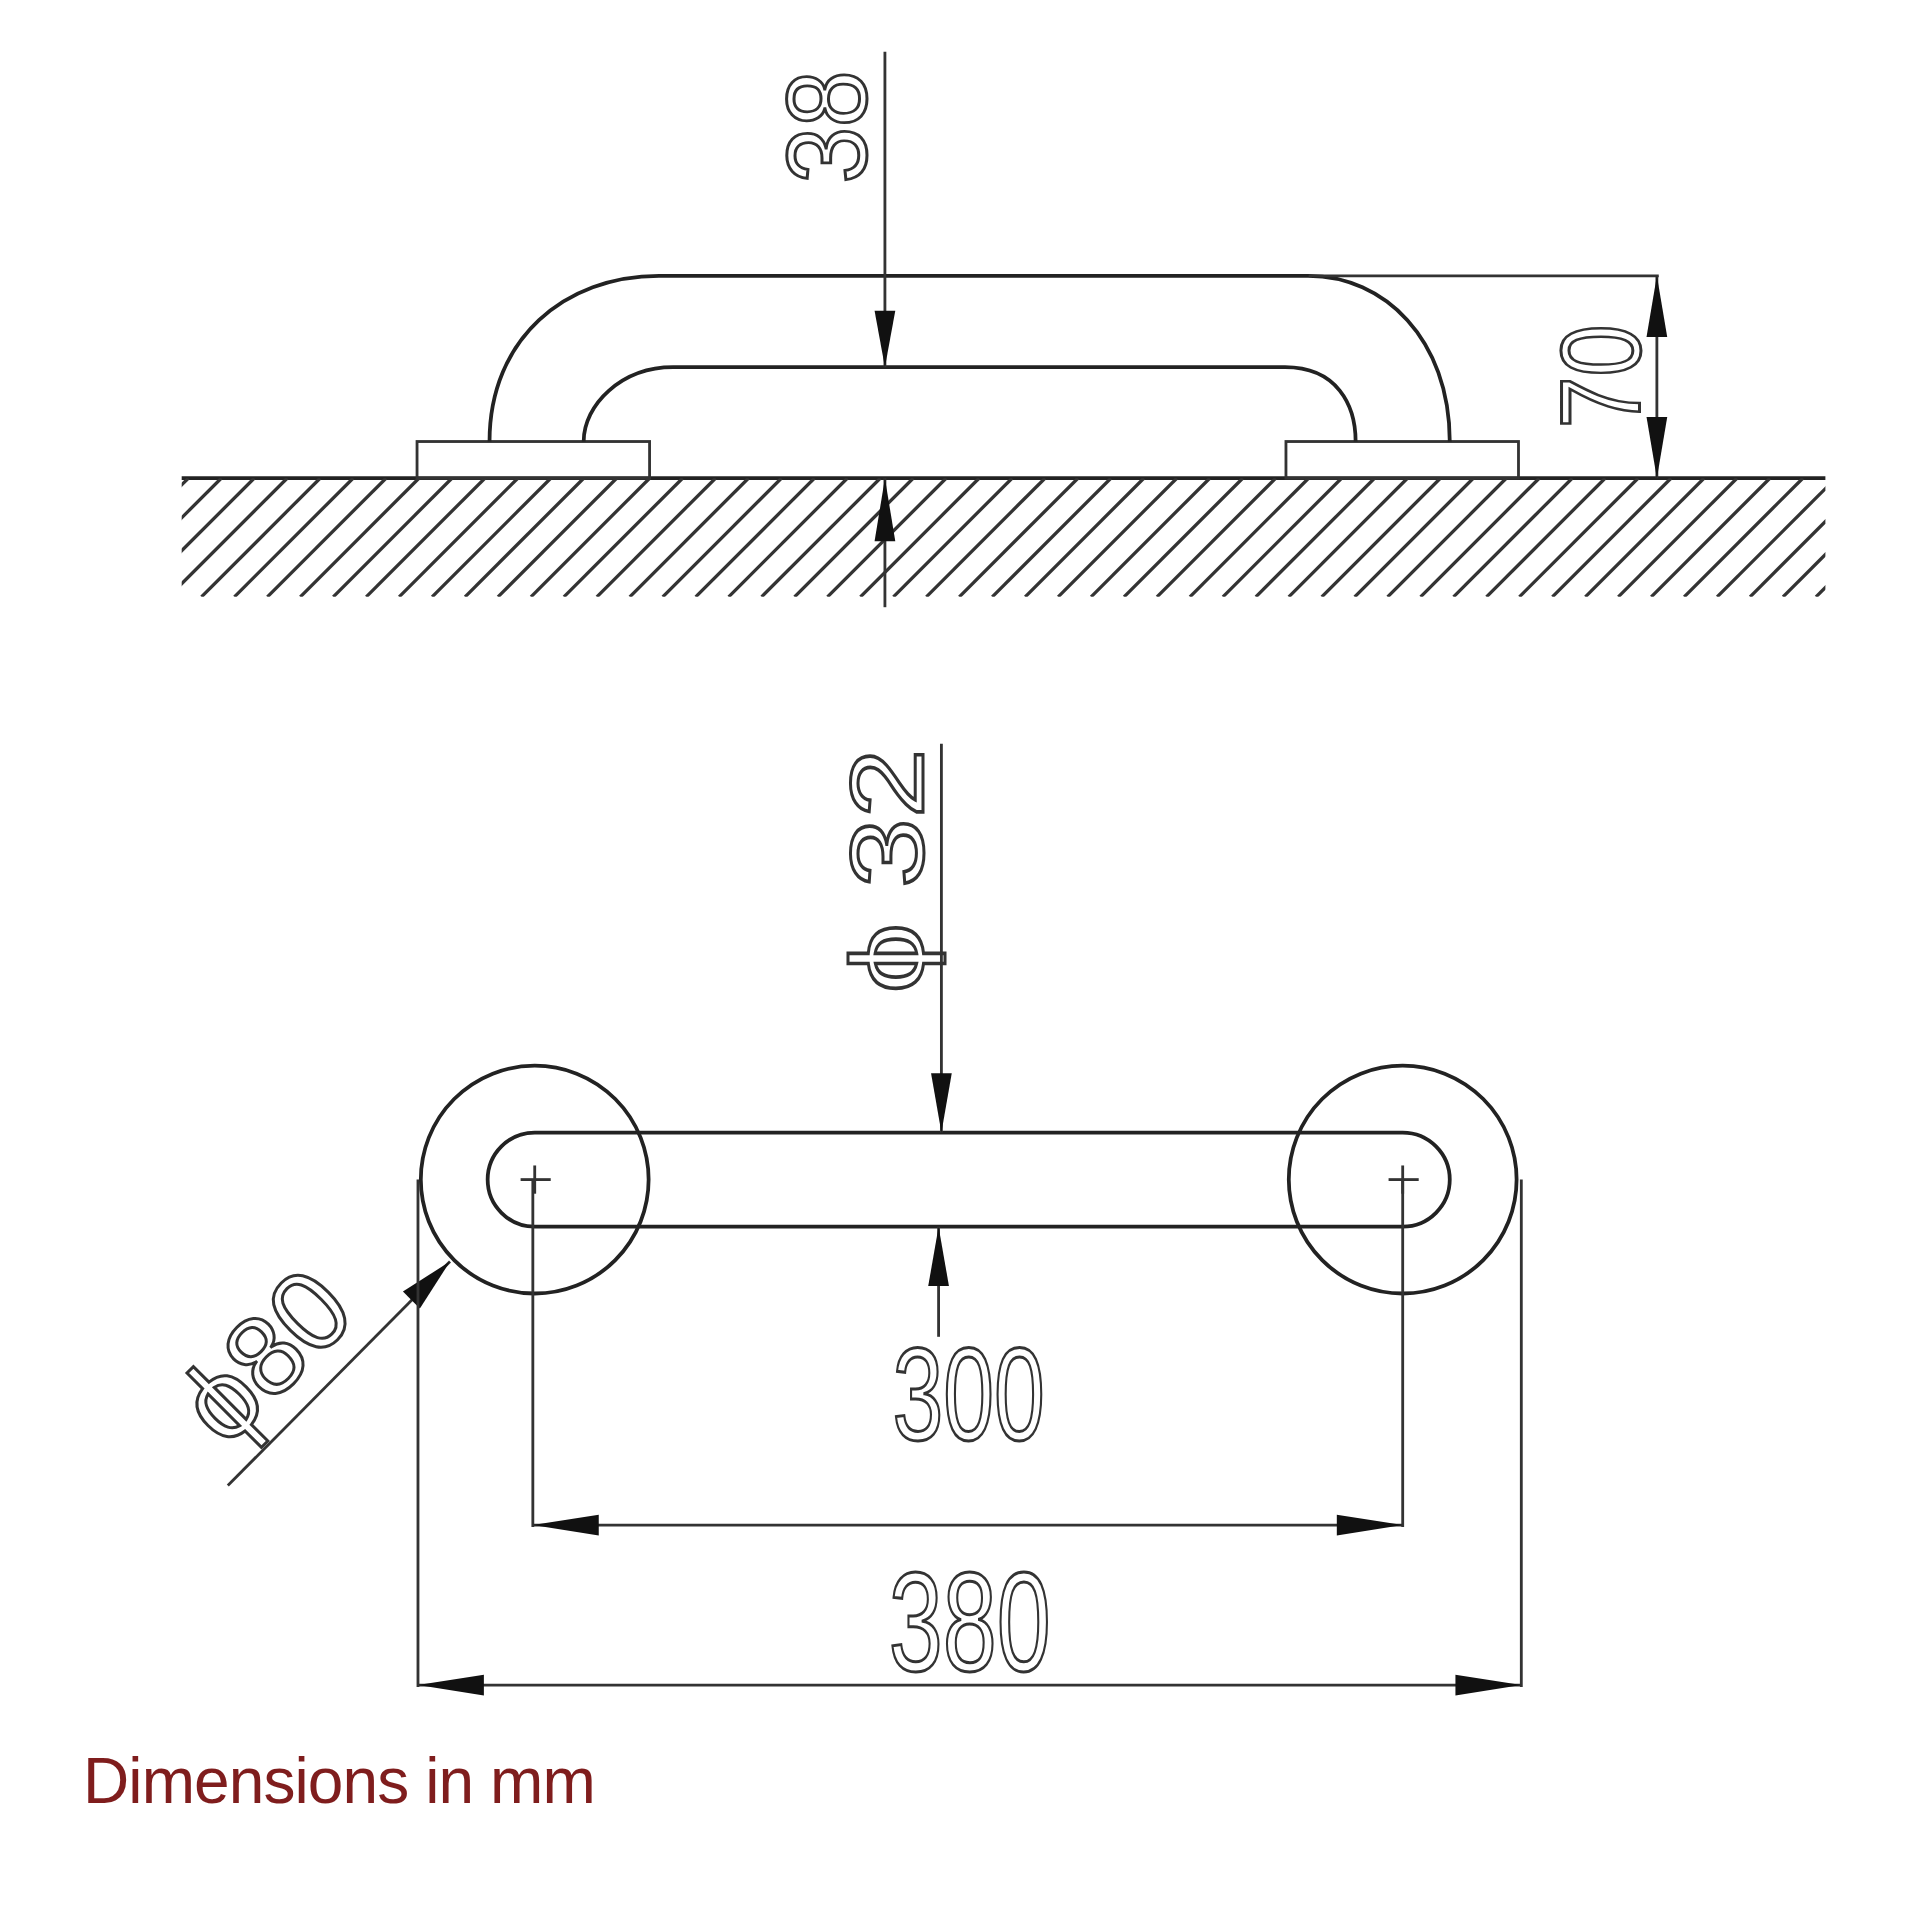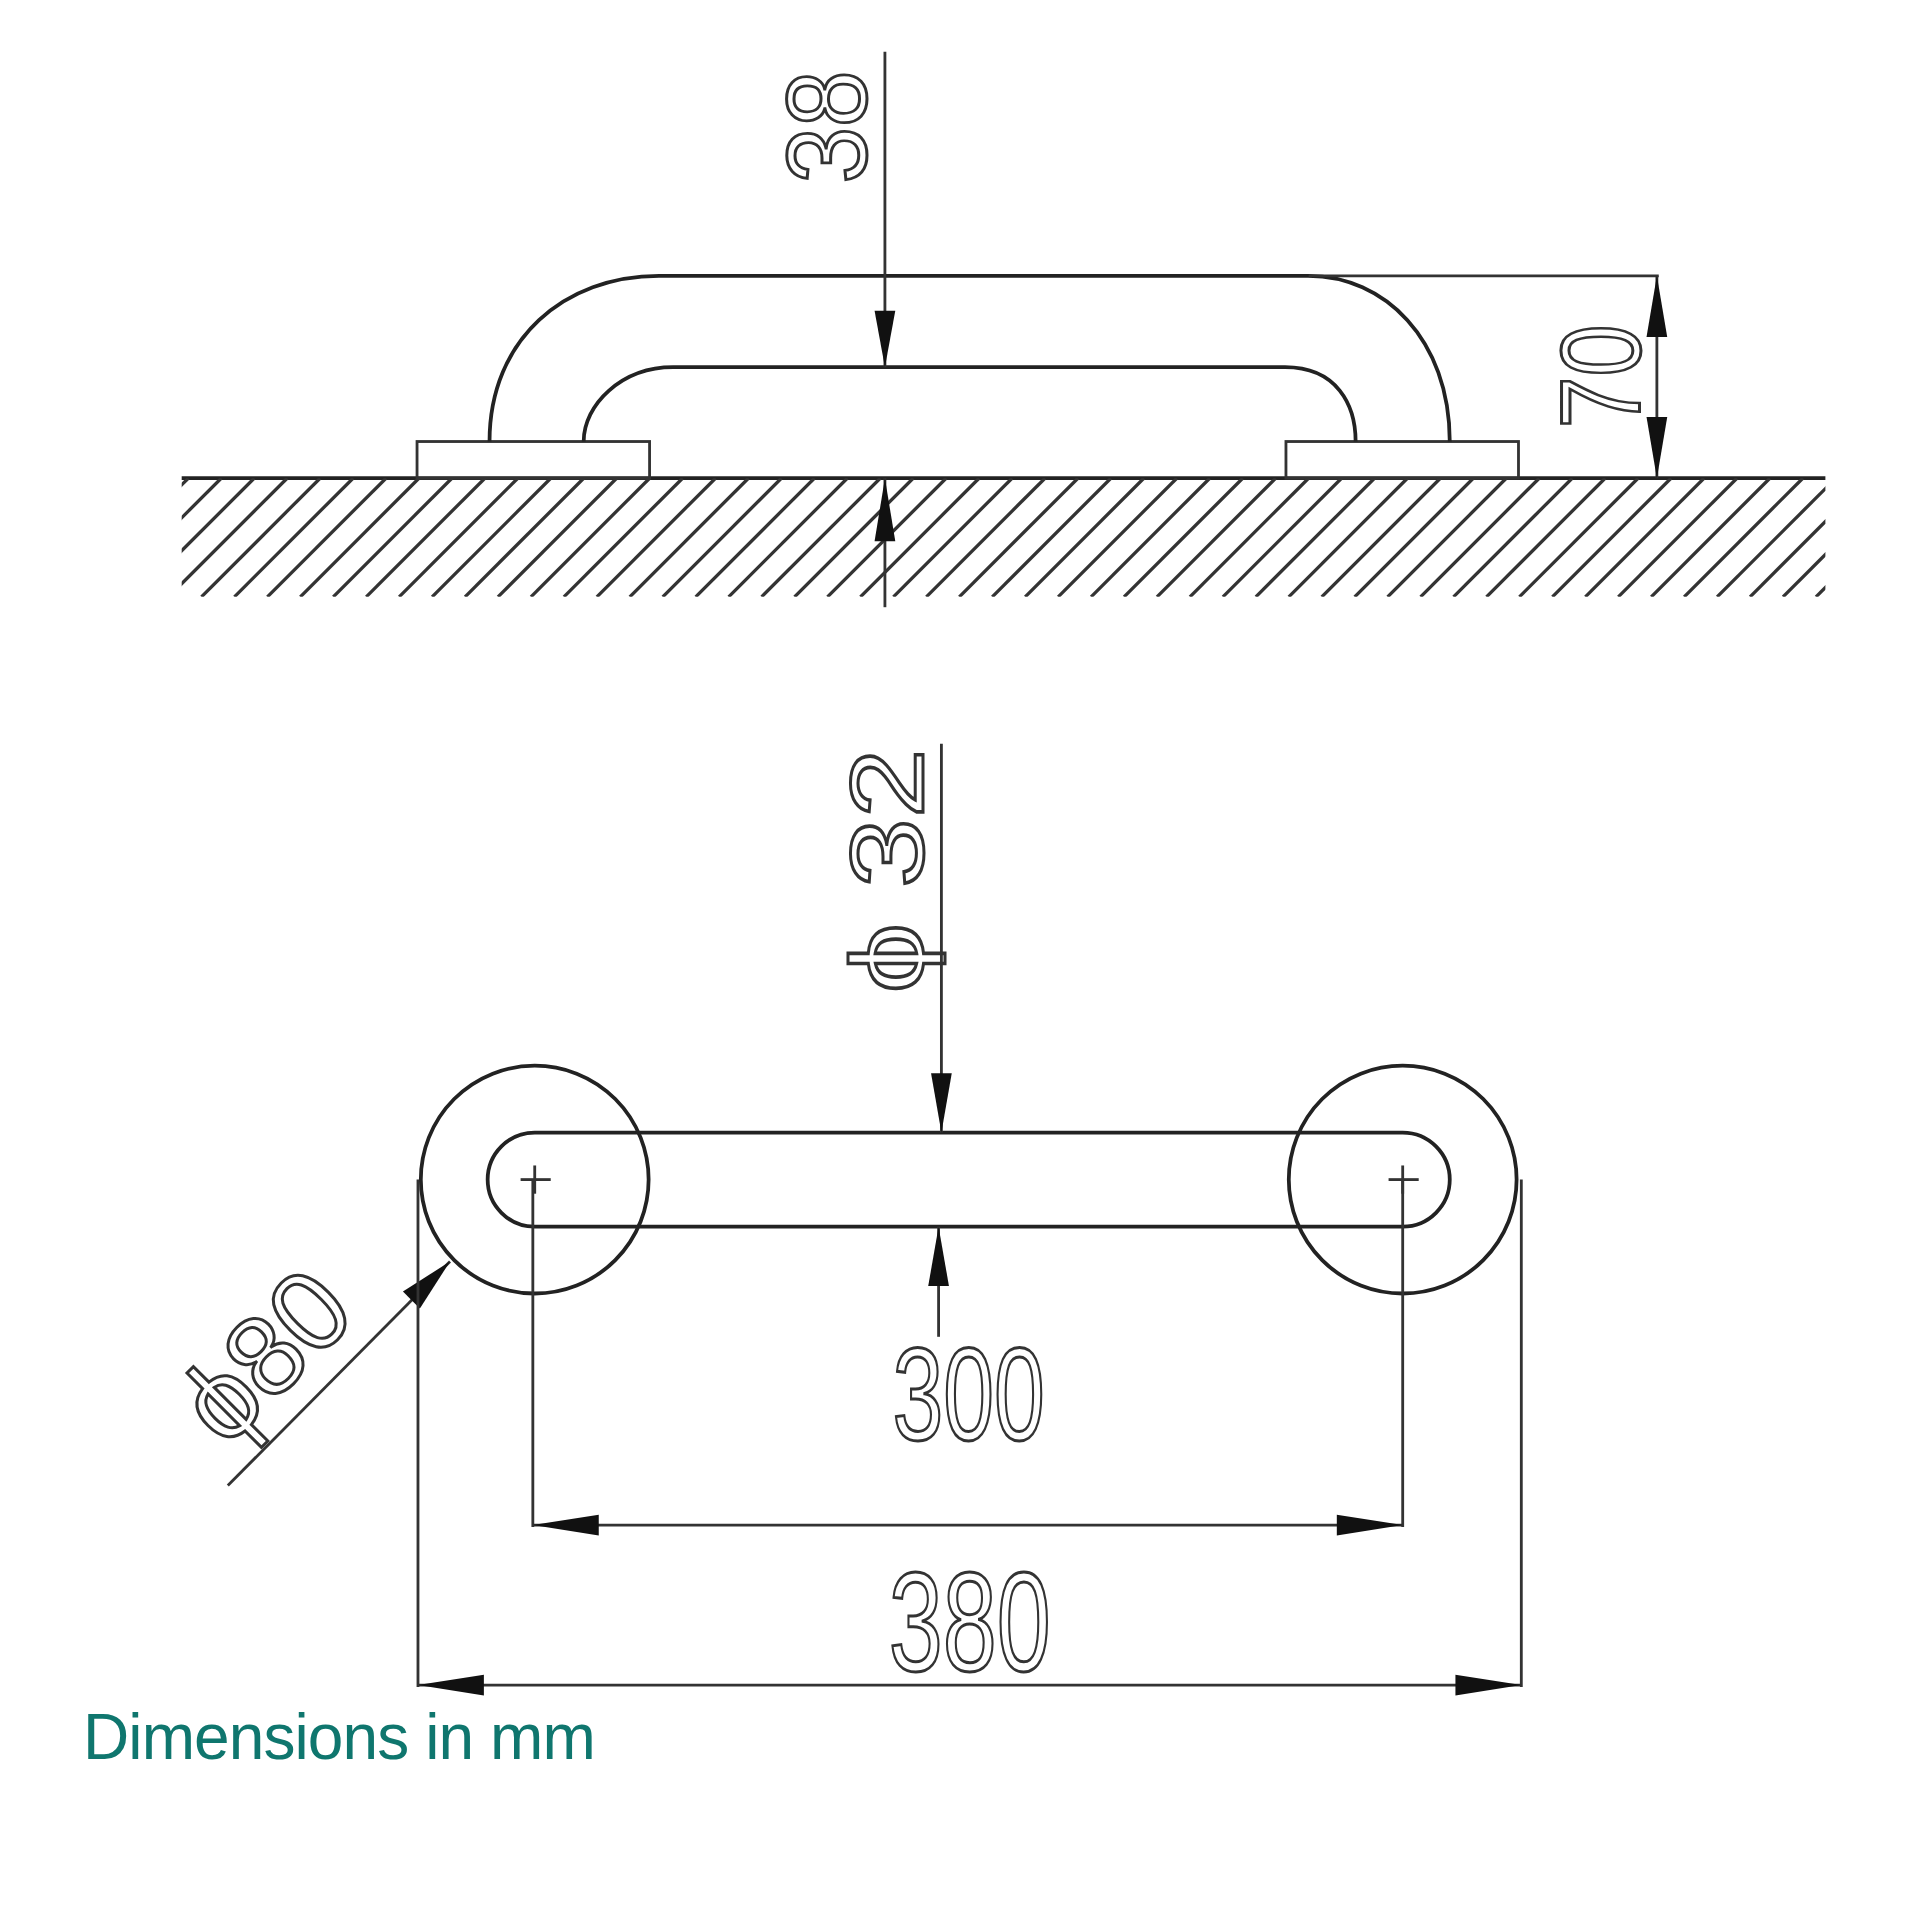--- a/index.html
+++ b/index.html
@@ -3,21 +3,21 @@
 <meta charset="utf-8">
 <style>
   html, body { margin: 0; padding: 0; background: #ffffff; }
   body { width: 1928px; height: 1928px; position: relative; overflow: hidden; }
   #drawing { position: absolute; left: 0; top: 0; width: 1928px; height: 1928px; }
   .ln { stroke: #222; stroke-width: 4; fill: none; }
   .thin { stroke: #333; stroke-width: 3; fill: none; }
   .hatch { stroke: #333; stroke-width: 3.5; }
   .arrow { fill: #111; stroke: none; }
   .dimtxt-n { font-family: "Liberation Sans Narrow", "Liberation Sans", sans-serif; fill: none; stroke: #333; stroke-width: 3.2; }
-  .caption { position: absolute; left: 83px; top: 1700px; font-family: "Liberation Sans", sans-serif; font-size: 64px; color: #0f766e; letter-spacing: -0.9px; }
+  .caption { position: absolute; left: 83px; top: 1744px; font-family: "Liberation Sans", sans-serif; font-size: 64px; color: #7f1d1d; letter-spacing: -0.9px; }
 </style>
 </head>
 <body>
 
 <svg id="drawing" viewBox="0 0 2048 2048" xmlns="http://www.w3.org/2000/svg">
   <defs>
     <clipPath id="wallclip">
         <rect x="193" y="508" width="1746" height="126"></rect>
       </clipPath>
   </defs>

